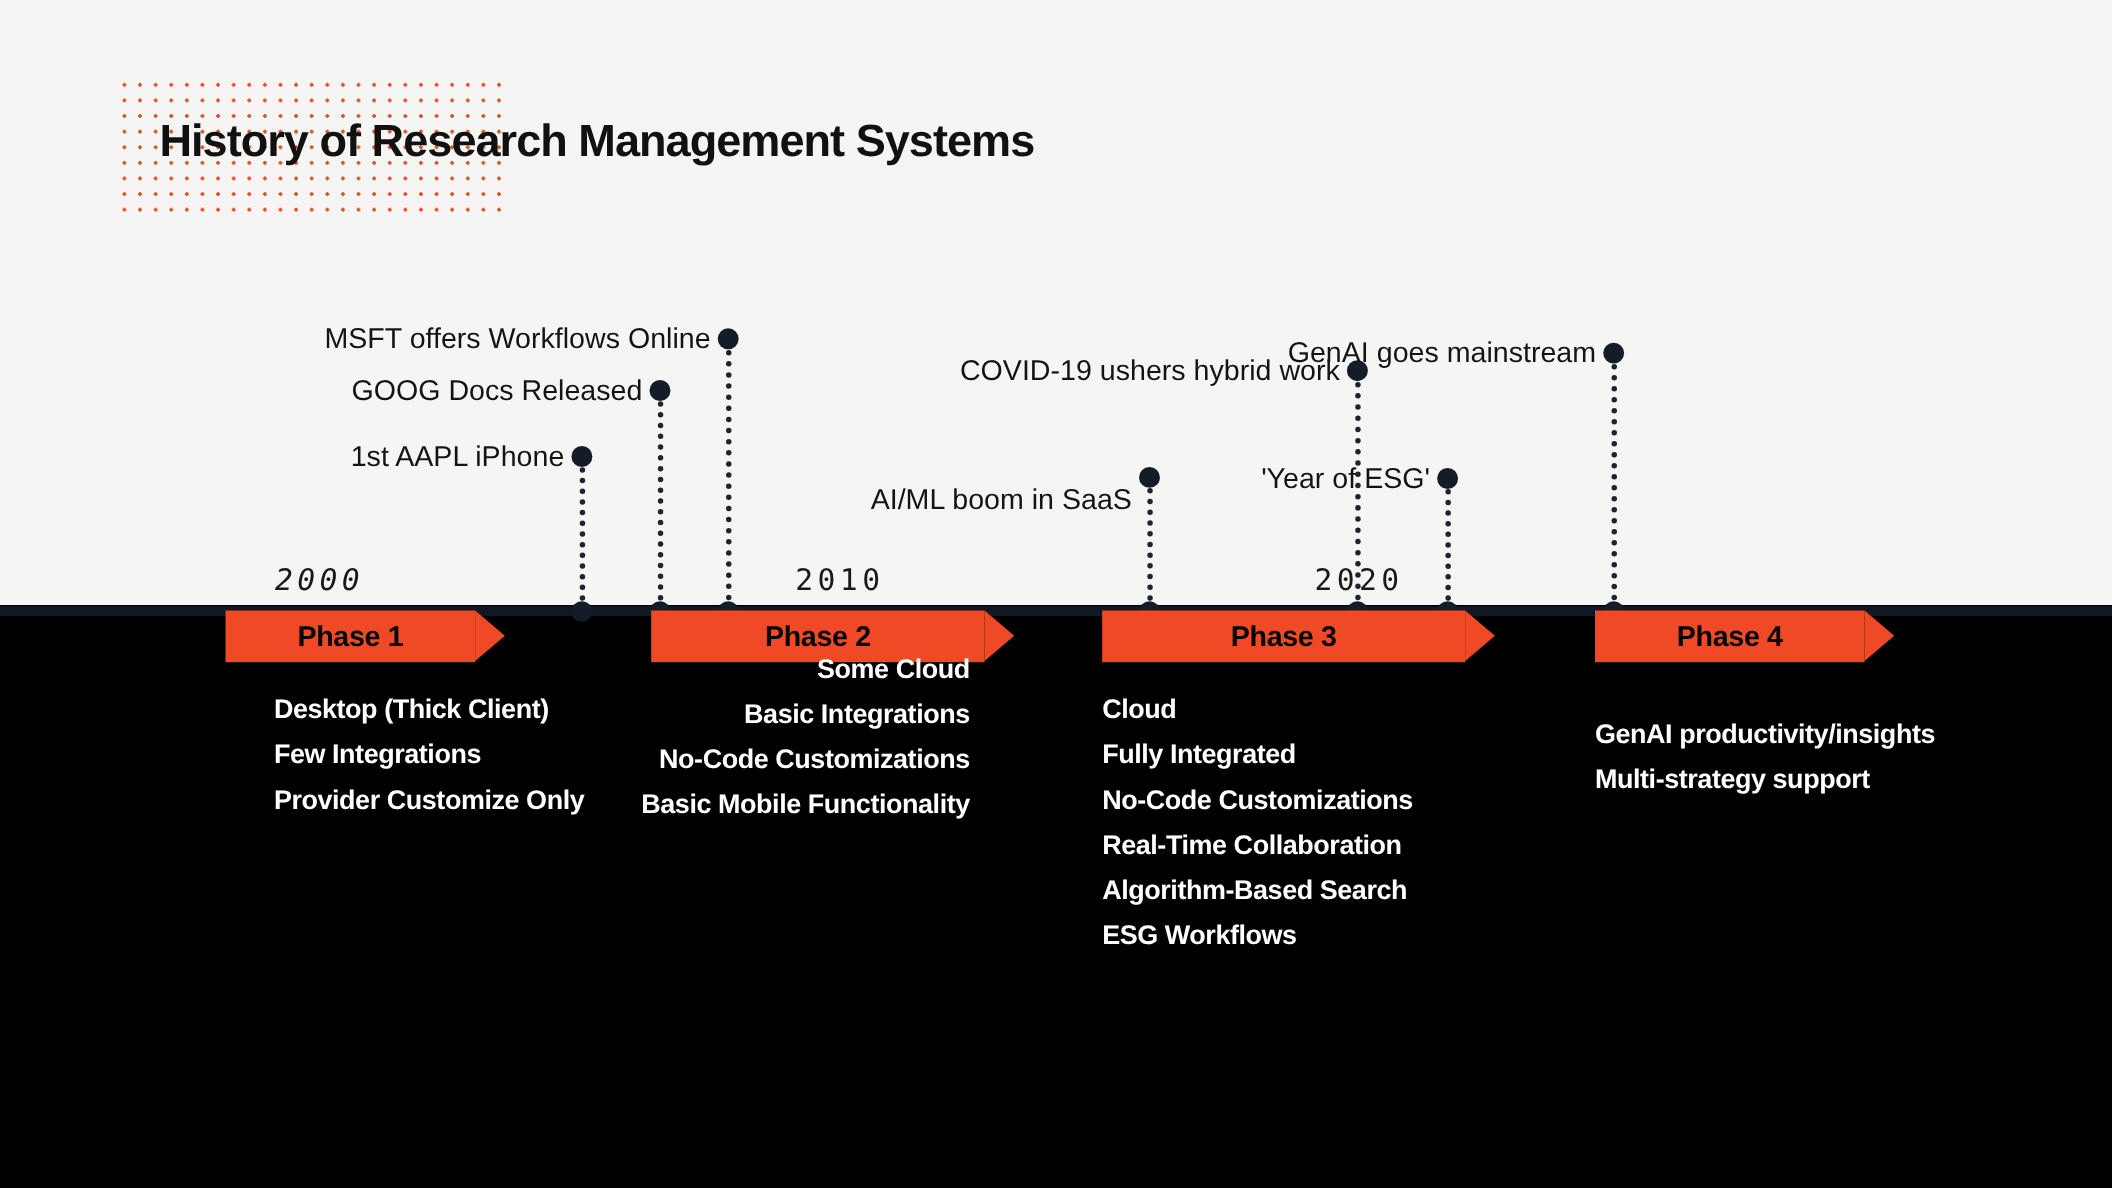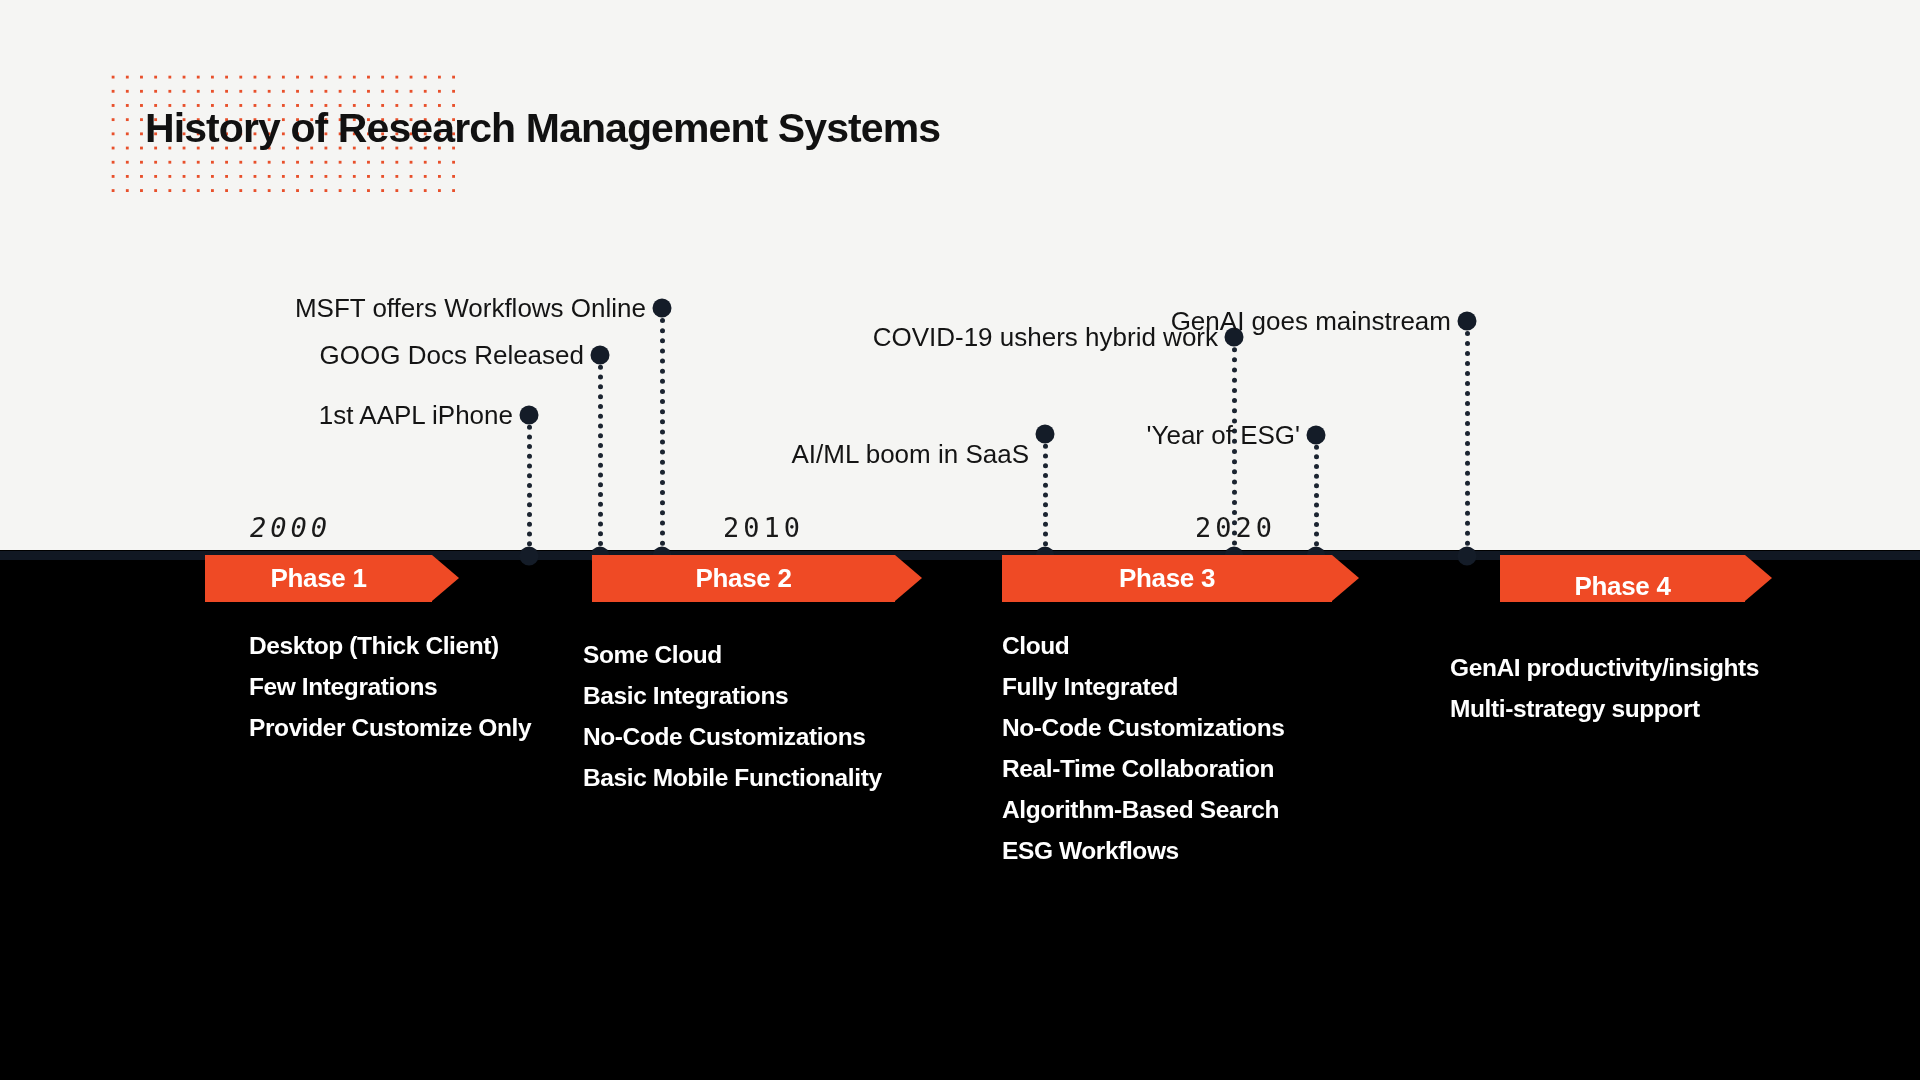--- a/index.html
+++ b/index.html
@@ -103,21 +103,21 @@
     position:absolute;
     right:-27px; top:0;
     width:0; height:0;
     border-top:23.5px solid transparent;
     border-bottom:23.5px solid transparent;
     border-left:27px solid #EF4A25;
   }
   .phase-label {
     font-size:26px;
     font-weight:bold;
-    color:#ffffff;
+    color:#000000;
     letter-spacing:-0.3px;
     position:relative;
     z-index:2;
   }
 
   
   .phase-list {
     position:absolute;
     color:#FFFFFF;
   }
@@ -201,33 +201,33 @@
         <span class="tip"></span>
       </div>
       <div class="phase-bar" style="left: 592px; width: 303px;">
         <span class="phase-label">Phase 2</span>
         <span class="tip"></span>
       </div>
       <div class="phase-bar" style="left: 1002px; width: 330px;">
         <span class="phase-label">Phase 3</span>
         <span class="tip"></span>
       </div>
-      <div class="phase-bar" style="left: 1500px; width: 245px; align-items: flex-end;">
+      <div class="phase-bar" style="left: 1450px; width: 245px;">
         <span class="phase-label">Phase 4</span>
         <span class="tip"></span>
       </div>
     </div>
 
   <div id="phase-list-layer">
       <div class="phase-list" style="left: 205px; top: 625px; margin-left: 44px;">
         <div class="feature">Desktop (Thick Client)</div>
         <div class="feature">Few Integrations</div>
         <div class="feature">Provider Customize Only</div>
       </div>
-      <div class="phase-list" style="left: 583px; top: 634px;">
+      <div class="phase-list" style="left: 583px; top: 588px; text-align: right;">
         <div class="feature">Some Cloud</div>
         <div class="feature">Basic Integrations</div>
         <div class="feature">No-Code Customizations</div>
         <div class="feature">Basic Mobile Functionality</div>
       </div>
       <div class="phase-list" style="left: 1002px; top: 625px;">
         <div class="feature">Cloud</div>
         <div class="feature">Fully Integrated</div>
         <div class="feature">No-Code Customizations</div>
         <div class="feature">Real-Time Collaboration</div>

